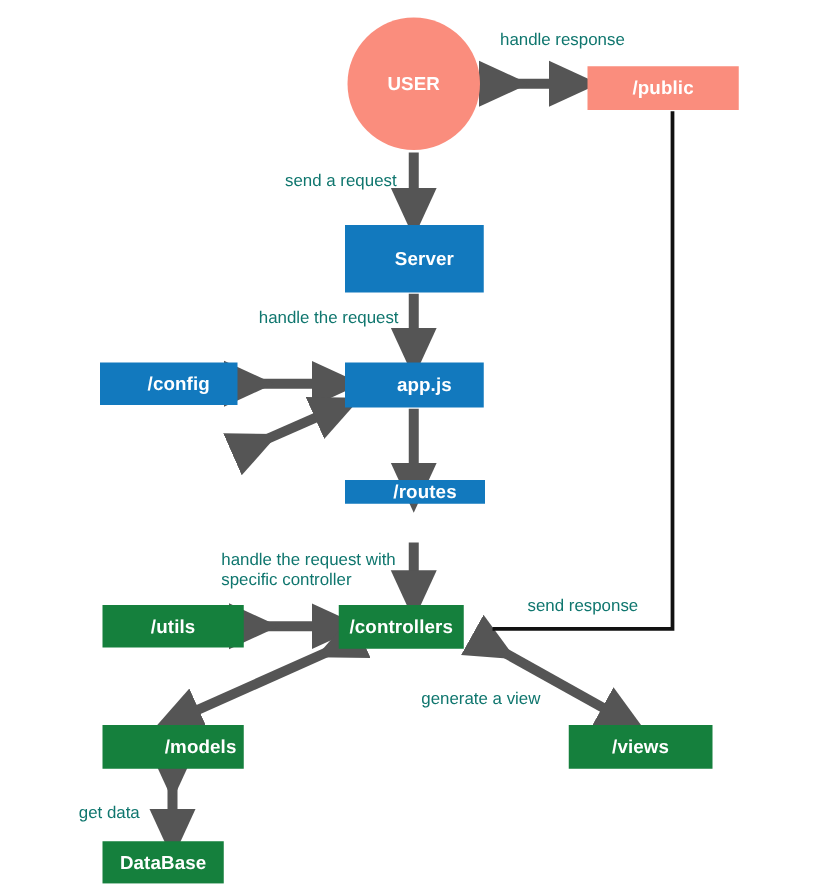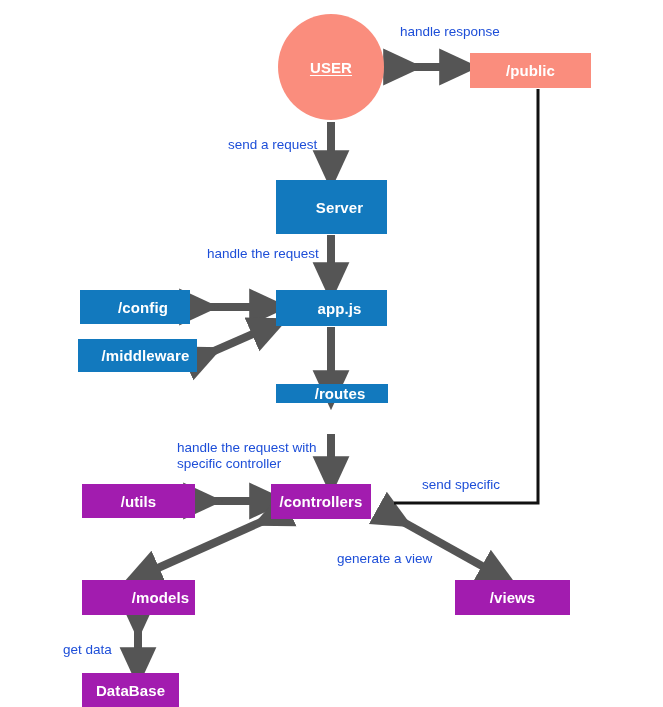--- a/index.html
+++ b/index.html
@@ -30,32 +30,31 @@
     align-items: center;
     justify-content: center;
     color: #ffffff;
     font-weight: bold;
     font-size: 15px;
     letter-spacing: 0.1px;
     box-sizing: border-box;
     z-index: 3;
   }
   .node.blue   { background: #1279be; padding-left: 16px; }
-  .node.green  { background: #a21caf; }
+  .node.green  { background: #15803d; }
   .node.salmon { background: #fa8d7d; }
   .node.circle {
     border-radius: 50%;
   }
   .node .underlined {
-    text-decoration: underline;
     text-underline-offset: 2px;
   }
   .edge-label {
     position: absolute;
-    color: #1d4ed8;
+    color: #0f766e;
     font-size: 13.5px;
     line-height: 16px;
     white-space: pre-line;
     z-index: 4;
   }
 </style>
 </head>
 <body>
 
 <div id="canvas">
@@ -129,23 +128,20 @@
   </div>
 
   <div class="node blue" style="left:80px; top:290px; width:110px; height:34px;">
     <span>/config</span>
   </div>
 
   <div class="node blue" style="left:276px; top:290px; width:111px; height:36px;">
     <span>app.js</span>
   </div>
 
-  <div class="node blue" style="left:78px; top:339px; width:119px; height:33px;">
-    <span>/middleware</span>
-  </div>
 
   <div class="node blue" style="left:276px; top:384px; width:112px; height:19px;">
     <span>/routes</span>
   </div>
 
   <div class="node green" style="left:82px; top:484px; width:113px; height:34px;">
     <span>/utils</span>
   </div>
 
   <div class="node green" style="left:271px; top:484px; width:100px; height:35px;">
@@ -166,19 +162,19 @@
 
   <div class="edge-label" style="left:400px; top:24px;">handle response</div>
 
   <div class="edge-label" style="left:228px; top:137px;">send a request</div>
 
   <div class="edge-label" style="left:207px; top:246px;">handle the request</div>
 
   <div class="edge-label" style="left:177px; top:440px;">handle the request with
 specific controller</div>
 
-  <div class="edge-label" style="left:422px; top:477px;">send specific</div>
+  <div class="edge-label" style="left:422px; top:477px;">send response</div>
 
   <div class="edge-label" style="left:337px; top:551px;">generate a view</div>
 
   <div class="edge-label" style="left:63px; top:630px;margin-top:12px;">get data</div>
 
 </div>
 
 </body></html>

